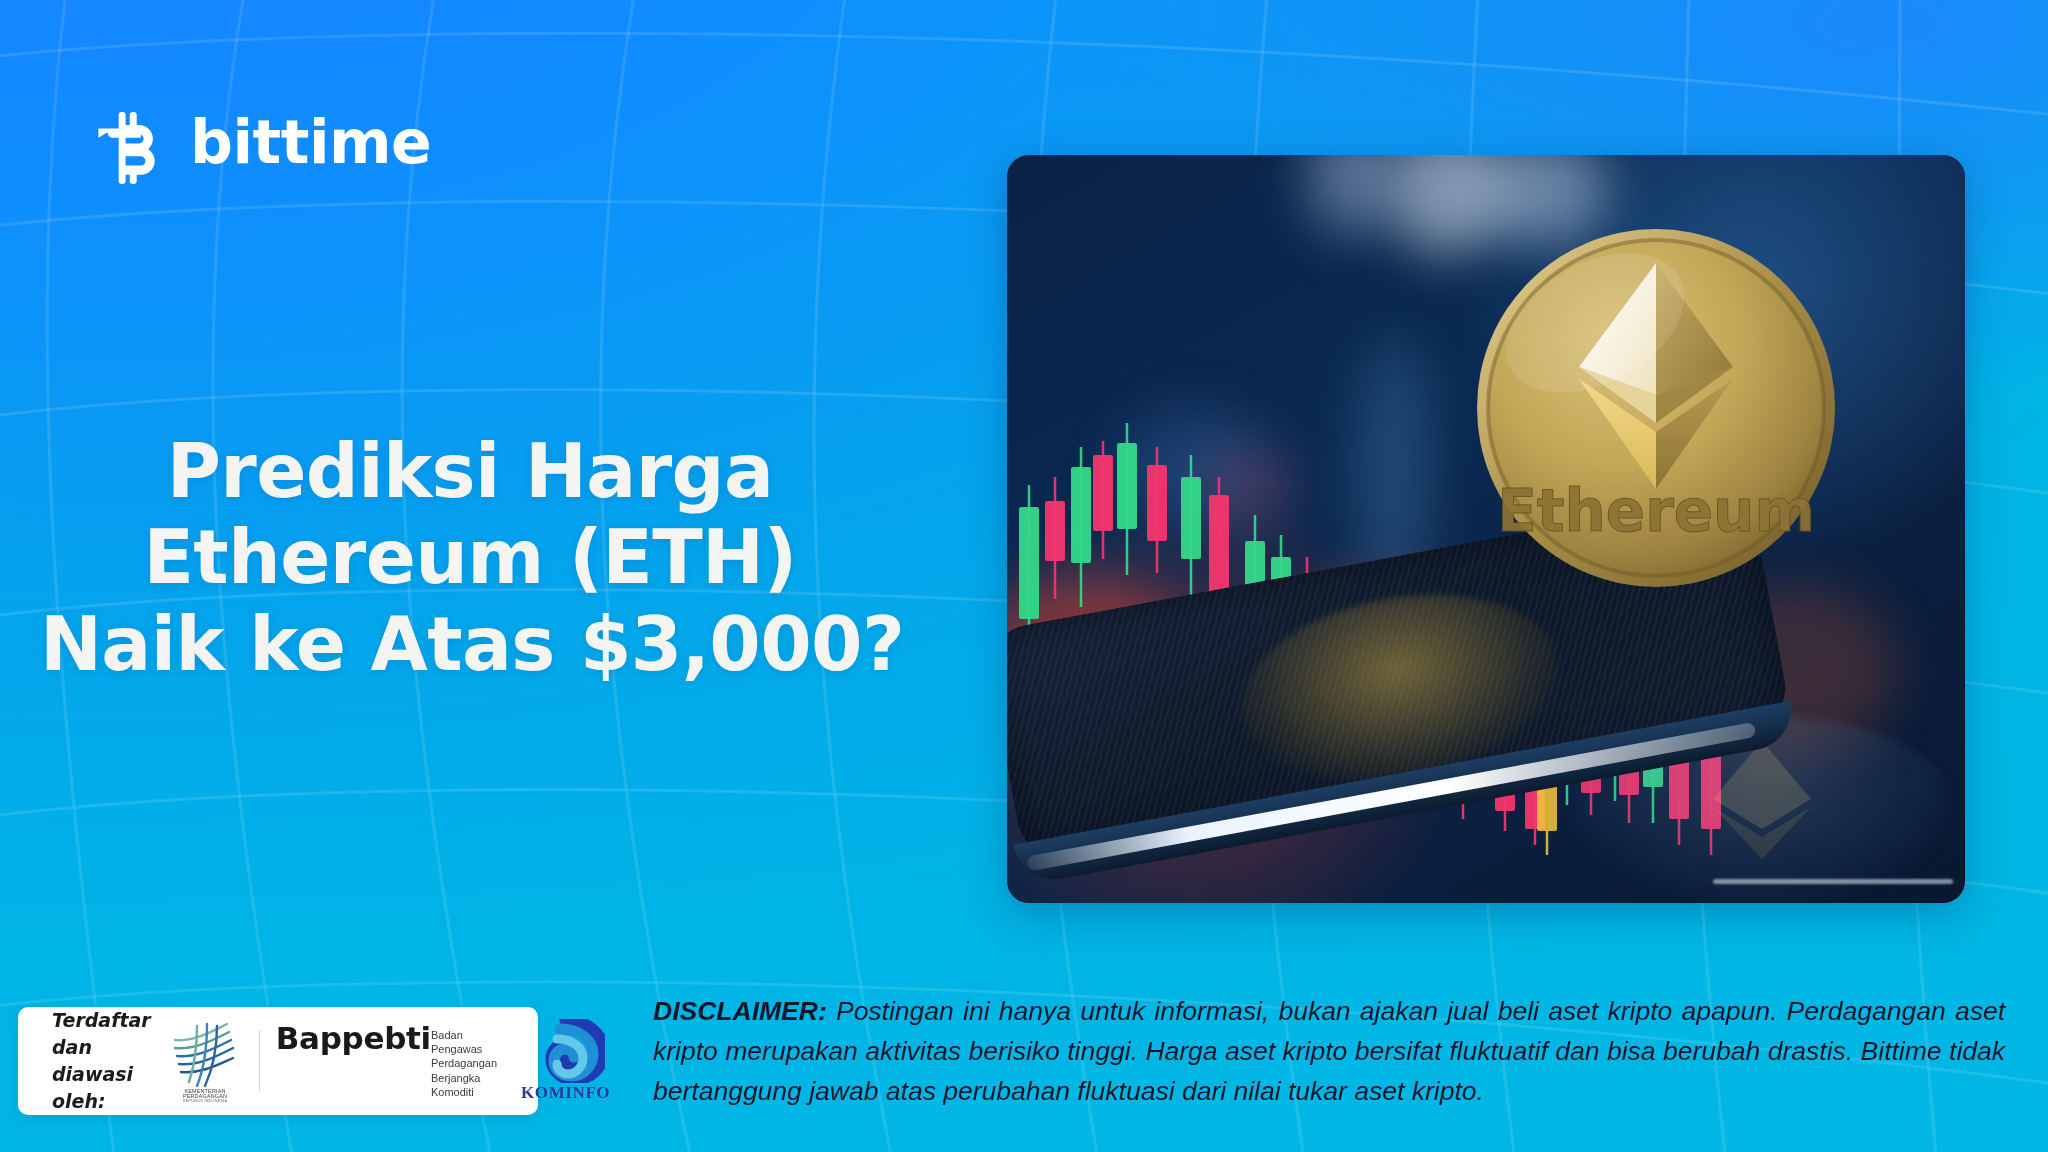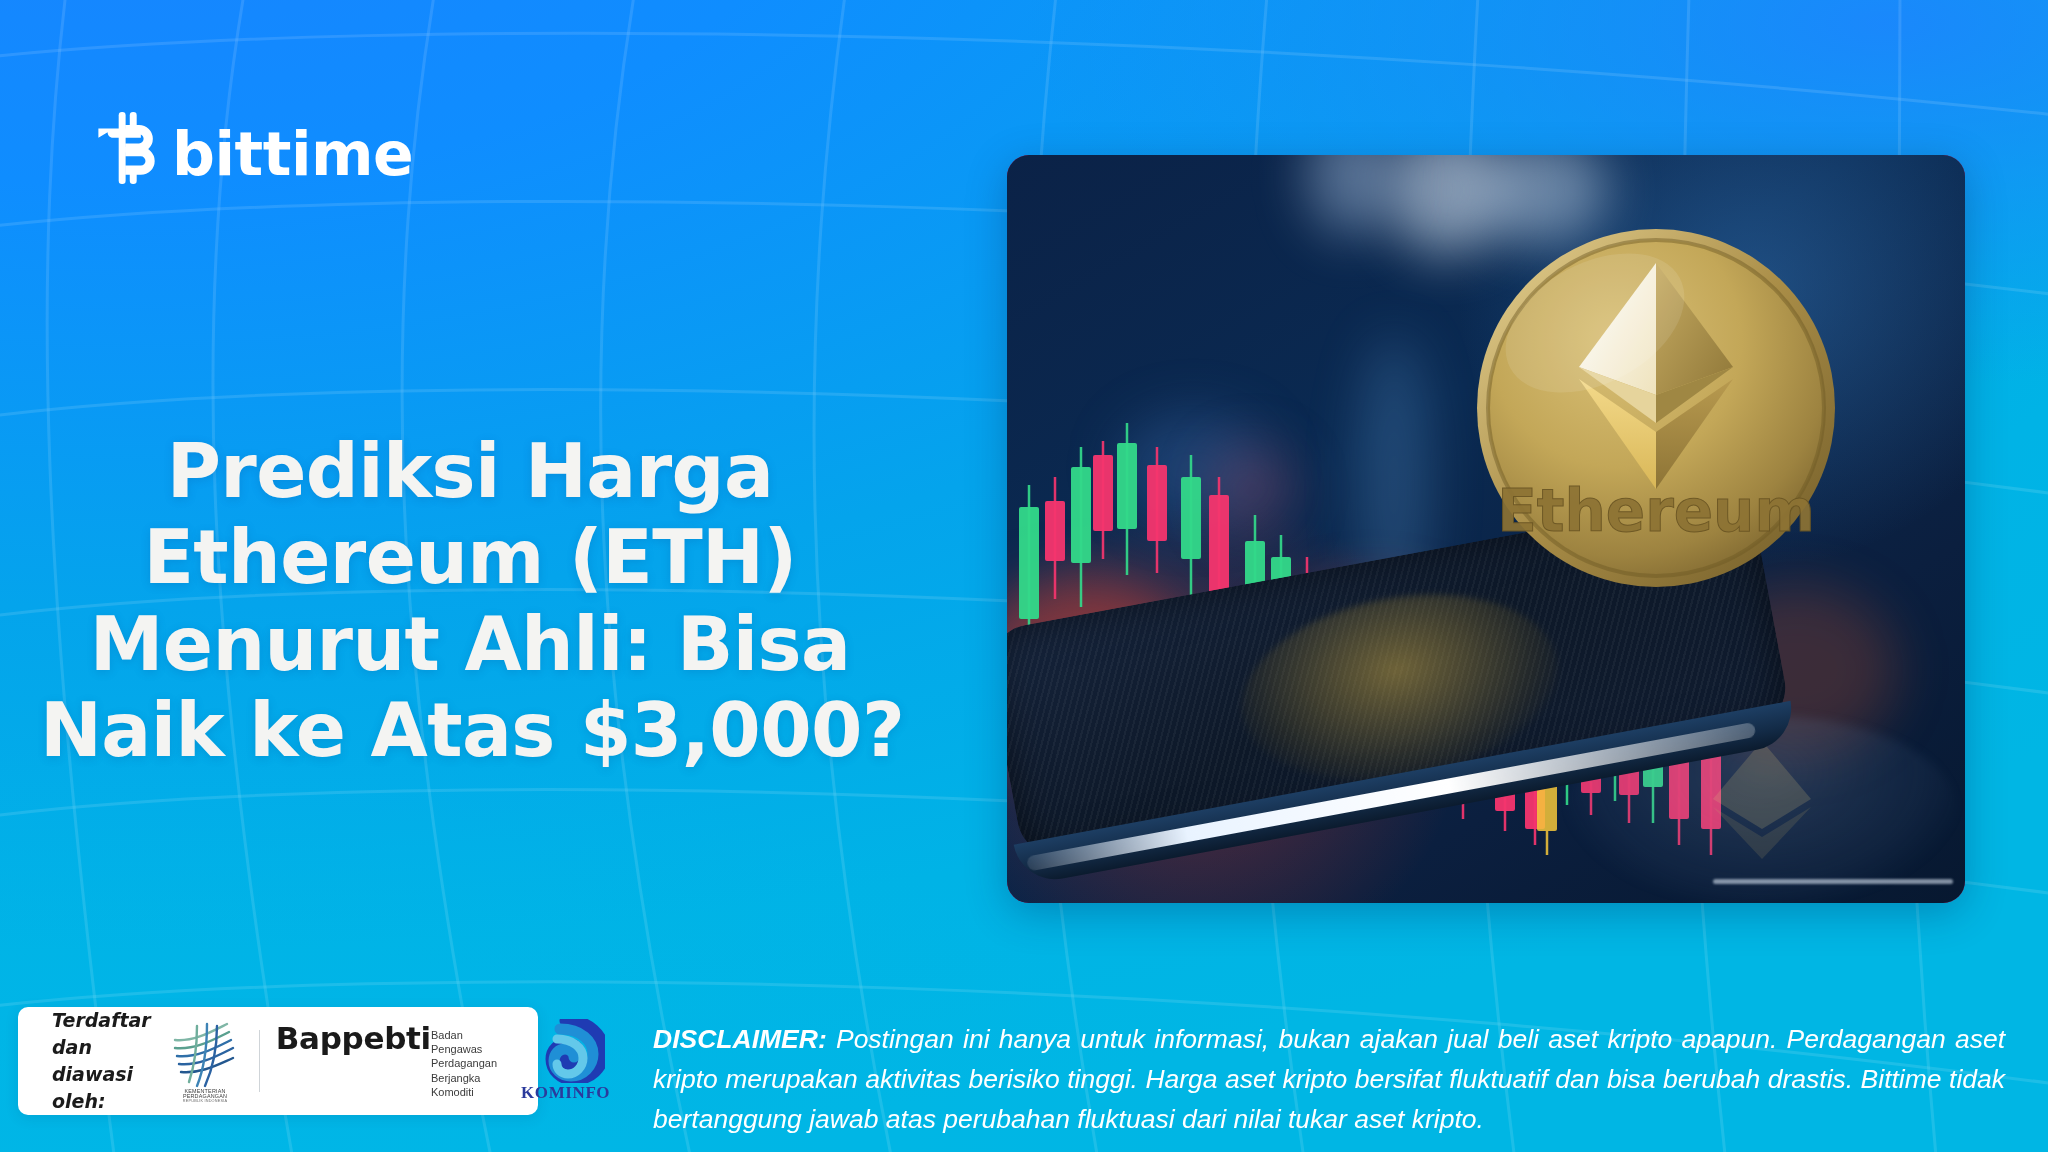--- a/index.html
+++ b/index.html
@@ -40,22 +40,22 @@
     inset: 0;
     opacity: .38;
   }
 
   
   .logo {
     position: absolute;
     left: 96px;
     top: 112px;
     display: flex;
-    align-items: flex-end;
-    gap: 14px;
+    align-items: flex-start;
+    gap: 32px;
   }
   .logo-mark { width: 62px; height: 72px; display:block; }
   .logo-word {
     color: #fff;
     font-size: 60px;
     font-weight: 700;
     letter-spacing: -0.5px;
     line-height: 1;
     font-family: "DejaVu Sans", sans-serif;
   }
@@ -228,23 +228,23 @@
     font-size: 17px;
     color: #2b3a9c;
     letter-spacing: .6px;
     margin-top: 0;
   }
 
   
   .disclaimer {
     position: absolute;
     left: 653px;
-    top: 992px;
+    top: 964px;
     width: 1352px;
-    color: #ffffff;
+    color: #0f172a;
     font-size: 26.5px;
     line-height: 1.52;
     font-style: italic;
     text-align: justify;
     font-family: "Liberation Sans", sans-serif;
   }
   .disclaimer b {
     font-weight: 700;
     font-style: italic;
   }
@@ -295,21 +295,20 @@
 
         <path d="M29,38 H46 a15,15 0 0 1 0,30 H29 v-10 h17 a5,5 0 0 0 0,-10 H29 Z"></path>
       </g>
     </svg>
     <span class="logo-word">bittime</span>
   </div>
 
   <h1 class="headline">
     <span class="ln">Prediksi Harga</span>
     <span class="ln">Ethereum (ETH)</span>
-    <span class="ln">Menurut Ahli: Bisa</span>
     <span class="ln">Naik ke Atas $3,000?</span>
   </h1>
 
   <div class="hero-card">
     <div class="hero-bg"></div>
 
     <div class="hero-blurlights">
       <div class="blight" style="left:380px;top:-30px;width:120px;height:130px;background:rgba(225,240,255,.55);"></div>
       <div class="blight" style="left:300px;top:-40px;width:90px;height:120px;background:rgba(200,225,255,.40);"></div>
       <div class="blight" style="left:470px;top:-20px;width:130px;height:110px;background:rgba(215,235,255,.45);"></div>

